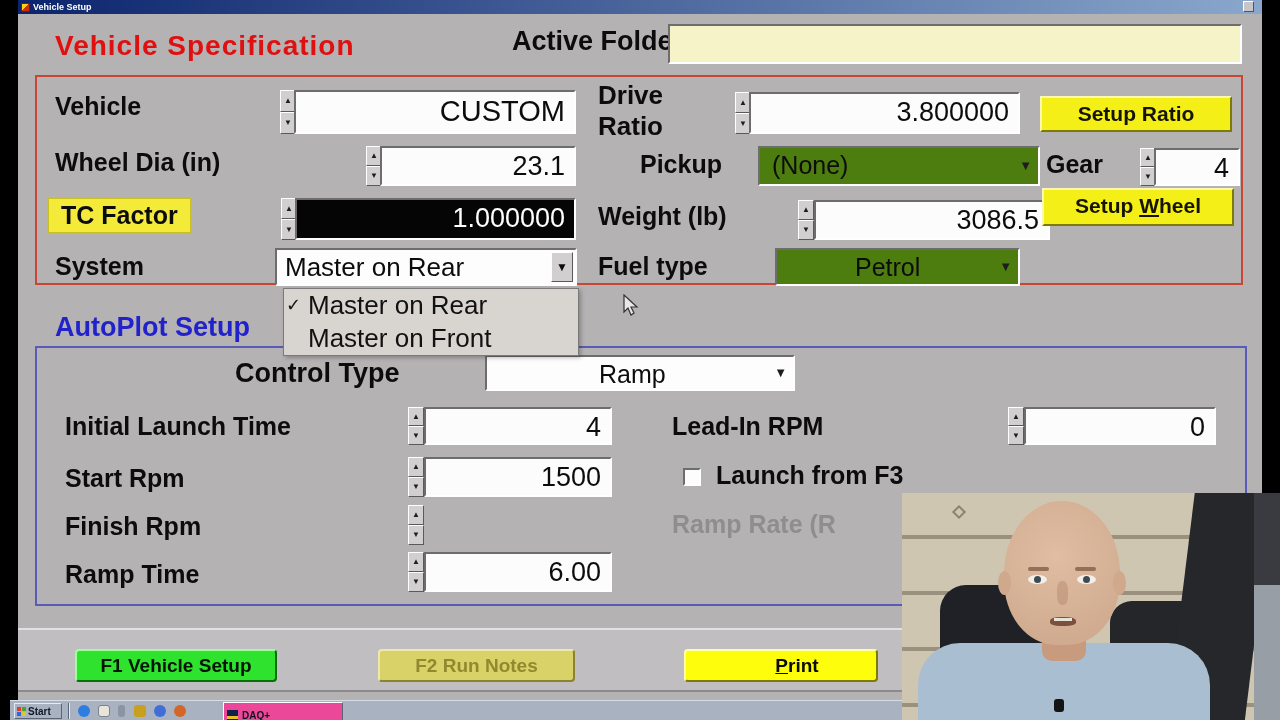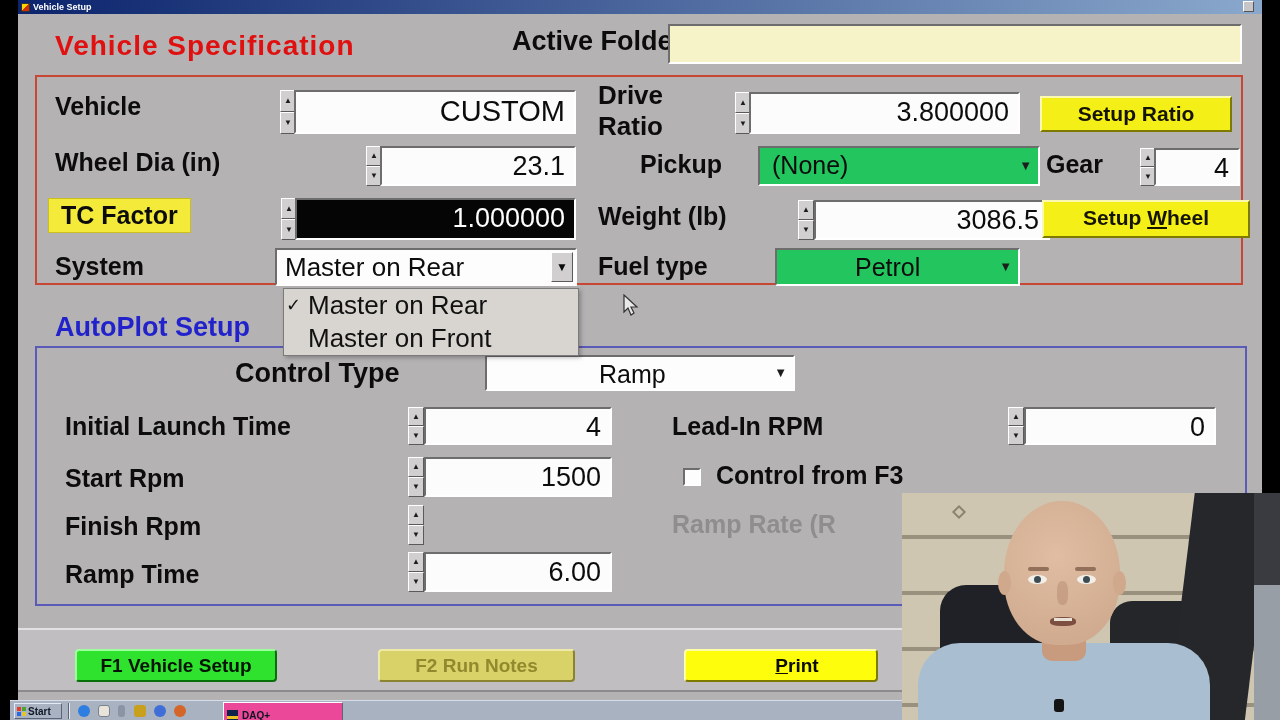--- a/index.html
+++ b/index.html
@@ -27,21 +27,21 @@
          white-space:nowrap; overflow:hidden; }
   .inp-black { background:#050505; color:#fff; }
   .spin { position:absolute; width:16px; display:flex; flex-direction:column; }
   .spin div { flex:1; background:#d2cfd0; border:1px solid; border-color:#fff #5a5a5a #5a5a5a #fff;
               font-size:8px; line-height:1; display:flex; align-items:center; justify-content:center;
               color:#1d1d1d; }
   .combo { position:absolute; border:2px solid; border-color:#6d6d6d #fff #fff #6d6d6d;
            font-size:25px; color:#0c0c0c; white-space:nowrap; overflow:hidden; }
   .combo .arr { position:absolute; right:6px; top:50%; transform:translateY(-54%);
                 font-size:13px; color:#1d1d1d; }
-  .combo-gray { background:#22c55e; padding:3px 30px 0 12px; }
+  .combo-gray { background:#4d7c0f; padding:3px 30px 0 12px; }
   .combo-white { background:#fdfdfd; padding:2px 34px 0 8px; }
   .combo-white .arrbtn { position:absolute; right:2px; top:2px; bottom:2px; width:22px;
            background:#d2cfd0; border:1px solid; border-color:#fff #5a5a5a #5a5a5a #fff;
            display:flex; align-items:center; justify-content:center; font-size:12px; }
   .grpbox { position:absolute; border:2px solid; }
   .heading { position:absolute; font-weight:bold; white-space:nowrap; }
   .ybtn { position:absolute; background:#f5ef18; color:#141400;
           border:2px solid; border-color:#fbf9b0 #7e7a00 #7e7a00 #fbf9b0;
           font-weight:bold; font-size:21px; text-align:center; cursor:default; }
   .hl-label { background:#f4ea39; padding:2px 12px; border:1px solid #c9c020; }
@@ -192,21 +192,21 @@
       <div>▼</div>
     </div>
     <div class="inp inp-black" style="left:277px; top:198px; width:281px; height:42px;">1.000000</div>
 
     <div class="lbl" style="left:580px; top:202px;">Weight (lb)</div>
     <div class="spin" style="left:780px; top:200px; height:40px;">
       <div>▲</div>
       <div>▼</div>
     </div>
     <div class="inp" style="left:796px; top:200px; width:236px; height:40px;">3086.5</div>
-    <div class="ybtn" style="left:1024px; top:200px; width:208px; height:38px; line-height:32px;"><span>Setup </span><span style="text-decoration:underline">W</span><span>heel</span></div>
+    <div class="ybtn" style="left:1024px; top:188px; width:192px; height:38px; line-height:32px;"><span>Setup </span><span style="text-decoration:underline">W</span><span>heel</span></div>
 
     <div class="lbl" style="left:37px; top:252px;">System</div>
     <div class="combo combo-white" style="left:257px; top:248px; width:302px; height:38px; font-size:26px;">
       <span>Master on Rear</span>
       <span class="arrbtn">▼</span>
     </div>
 
     <div class="lbl" style="left:580px; top:252px;">Fuel type</div>
     <div class="combo combo-gray" style="left:757px; top:248px; width:245px; height:38px; padding-left:78px;">
       <span>Petrol</span>
@@ -247,21 +247,21 @@
     <div class="inp" style="left:1006px; top:407px; width:192px; height:38px;">0</div>
 
     <div class="lbl" style="left:47px; top:464px;">Start Rpm</div>
     <div class="spin" style="left:390px; top:457px; height:40px;">
       <div>▲</div>
       <div>▼</div>
     </div>
     <div class="inp" style="left:406px; top:457px; width:188px; height:40px;">1500</div>
 
     <div class="checkbox" style="left:665px; top:468px;"></div>
-    <div class="lbl" style="left:698px; top:461px;">Control from F3</div>
+    <div class="lbl" style="left:698px; top:461px;">Launch from F3</div>
 
     <div class="lbl" style="left:47px; top:512px;">Finish Rpm</div>
     <div class="spin" style="left:390px; top:505px; height:40px;">
       <div>▲</div>
       <div>▼</div>
     </div>
 
     <div class="lbl" style="left:47px; top:560px;">Ramp Time</div>
 
     <div class="lbl gray-label" style="left:654px; top:510px;">Ramp Rate (R</div>

